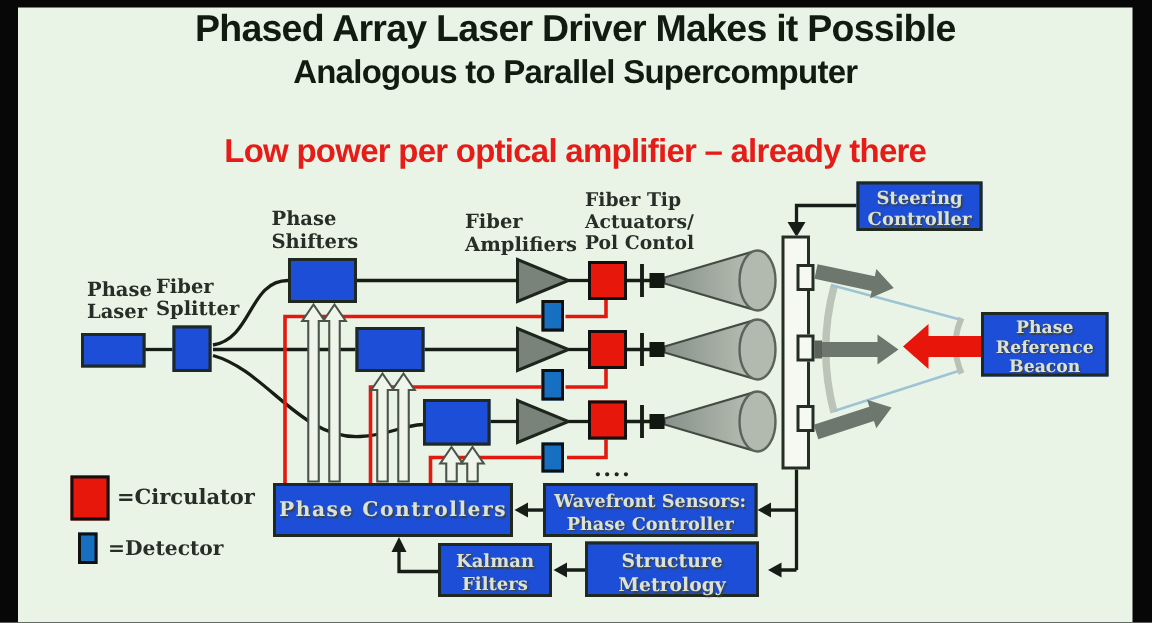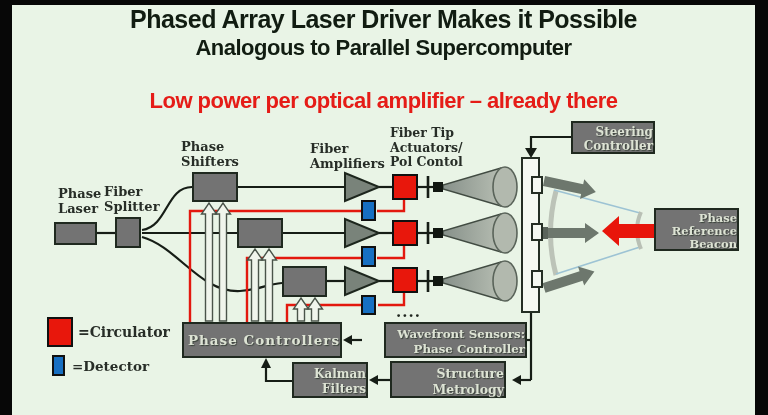--- a/index.html
+++ b/index.html
@@ -16,22 +16,22 @@
   .h2{top:35px;font-size:22px;}
   .h3{top:61px;font-size:22px;}
   .h4{top:88px;font-size:22px;color:#e51c17;}
 
   .lbl{position:absolute;font-family:"DejaVu Serif",serif;font-weight:600;
        color:#272d27;font-size:13px;line-height:15px;}
   .lbl .ln{display:block;}
   .lbl-left{text-align:left;}
   .sm{font-size:12.5px;line-height:14.5px;}
 
-  .gbox{position:absolute;background:#737373;border:2px solid #1f291f;box-sizing:border-box;
-        color:#dde3d4;font-family:"DejaVu Serif",serif;font-weight:700;text-align:right;
+  .gbox{position:absolute;background:#1d4ed8;border:2px solid #1f291f;box-sizing:border-box;
+        color:#dde3d4;font-family:"DejaVu Serif",serif;font-weight:700;text-align:center;
         text-shadow:1px 1px 1px #3a423a;}
   .gbox .ln{display:block;}
 
   .redsq{position:absolute;background:#e8170c;border:2px solid #101010;box-sizing:border-box;}
   .bluesq{position:absolute;background:#176fc2;border:2px solid #101010;box-sizing:border-box;}
   .plate{position:absolute;background:#f5f9f2;border:2px solid #242e24;box-sizing:border-box;}
 
   svg.layer{position:absolute;left:0;top:0;z-index:1;}
   .abs{z-index:2;}
   .dots{position:absolute;font-weight:bold;color:#20261f;font-size:15px;letter-spacing:1px;
@@ -169,21 +169,21 @@
   <div class="gbox abs" style="left:571px;top:121px;width:84px;height:33px;font-size:12px;line-height:14px;padding-top:2px;">
     <span class="ln">Steering</span>
     <span class="ln">Controller</span>
   </div>
   <div class="gbox abs" style="left:654px;top:208px;width:85px;height:43px;font-size:11.5px;line-height:13px;padding-top:2px;">
     <span class="ln">Phase</span>
     <span class="ln">Reference</span>
     <span class="ln">Beacon</span>
   </div>
   <div class="gbox abs" style="left:182px;top:322px;width:160px;height:36px;font-size:13.5px;line-height:33px;letter-spacing:1px;">Phase Controllers</div>
-  <div class="gbox abs" style="left:362px;top:322px;width:143px;height:36px;font-size:11.8px;line-height:15px;padding-top:3px;margin-left:22px;">
+  <div class="gbox abs" style="left:362px;top:322px;width:143px;height:36px;font-size:11.8px;line-height:15px;padding-top:3px;">
     <span class="ln">Wavefront Sensors:</span>
     <span class="ln">Phase Controller</span>
   </div>
   <div class="gbox abs" style="left:292px;top:362px;width:76px;height:36px;font-size:12px;line-height:15px;padding-top:3px;">
     <span class="ln">Kalman</span>
     <span class="ln">Filters</span>
   </div>
   <div class="gbox abs" style="left:390px;top:361px;width:116px;height:37px;font-size:12.5px;line-height:15.5px;padding-top:3px;">
     <span class="ln">Structure</span>
     <span class="ln">Metrology</span>

